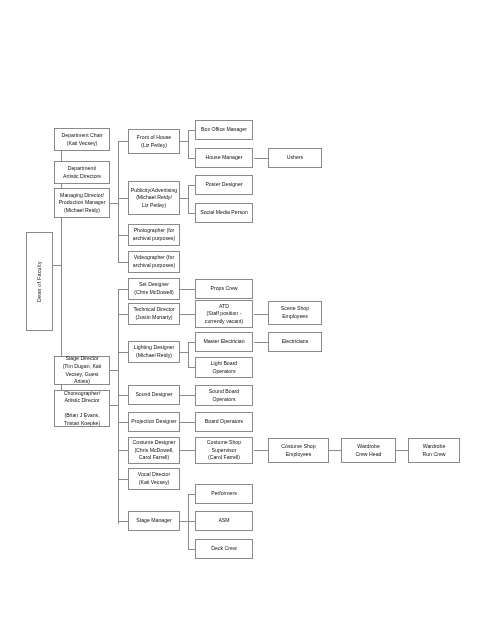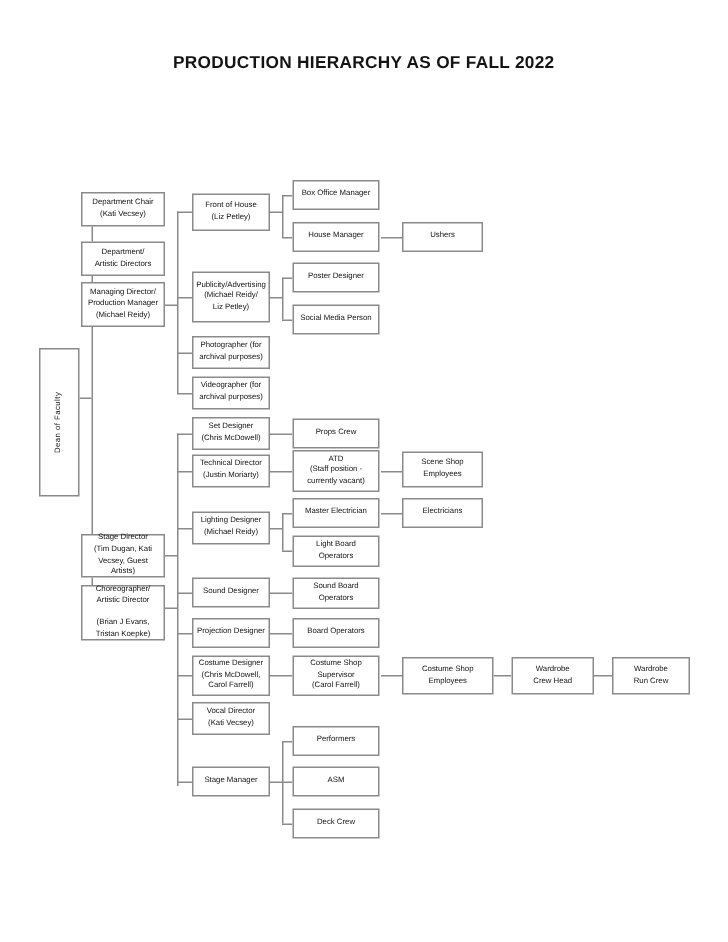--- a/index.html
+++ b/index.html
@@ -49,21 +49,20 @@
     background:#8a8a8a;
   }
   .ln.h{height:1px;}
   .ln.v{width:1px;}
 </style>
 </head>
 <body>
 
 <div id="chart">
 
-  <div class="title">PRODUCTION HIERARCHY AS OF FALL 2022</div>
 
   <div class="ln h" style="left:53px;top:265px;width:8px;"></div>
   <div class="ln v" style="left:61px;top:139px;height:266px;"></div>
   <div class="ln h" style="left:61px;top:139px;width:9px;"></div>
   <div class="ln h" style="left:61px;top:172px;width:9px;"></div>
   <div class="ln h" style="left:61px;top:203px;width:9px;"></div>
   <div class="ln h" style="left:61px;top:370px;width:9px;"></div>
   <div class="ln h" style="left:61px;top:405px;width:9px;"></div>
 
   <div class="ln h" style="left:110px;top:203px;width:8px;"></div>

